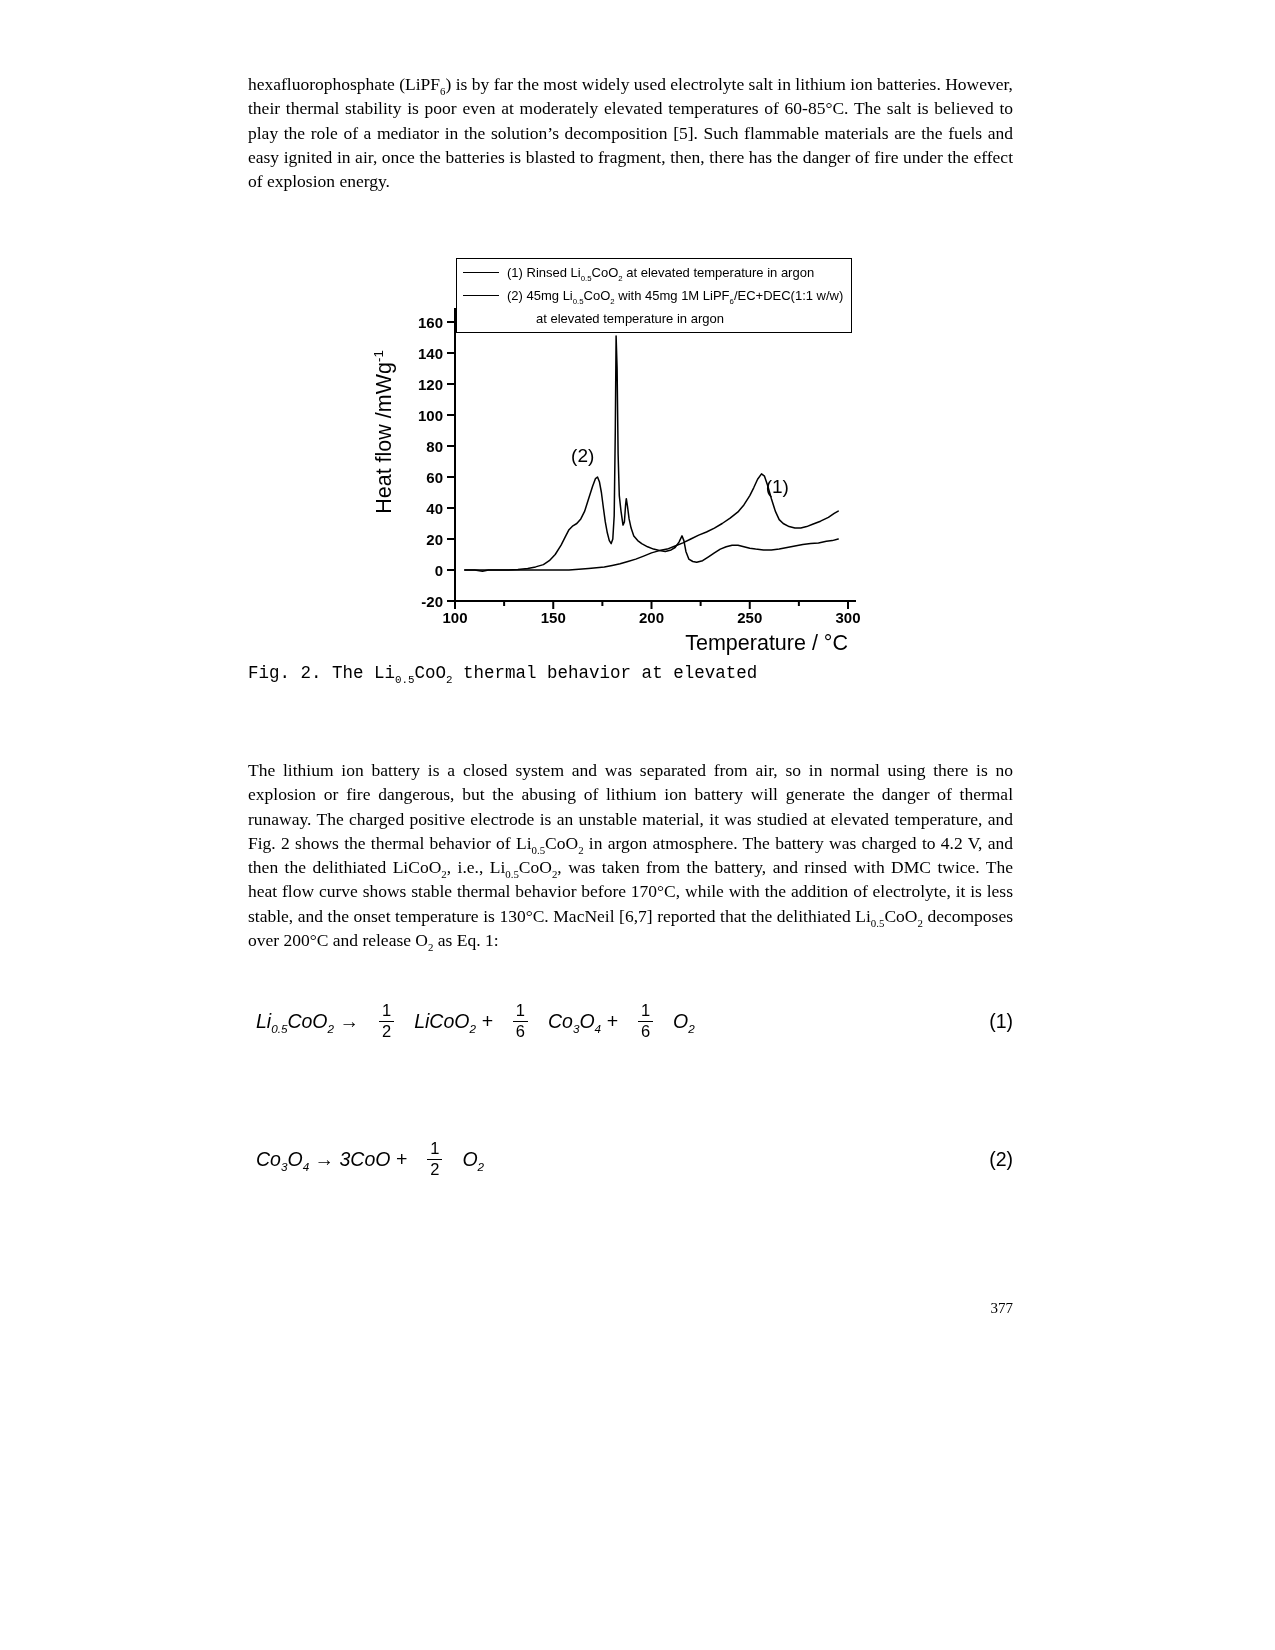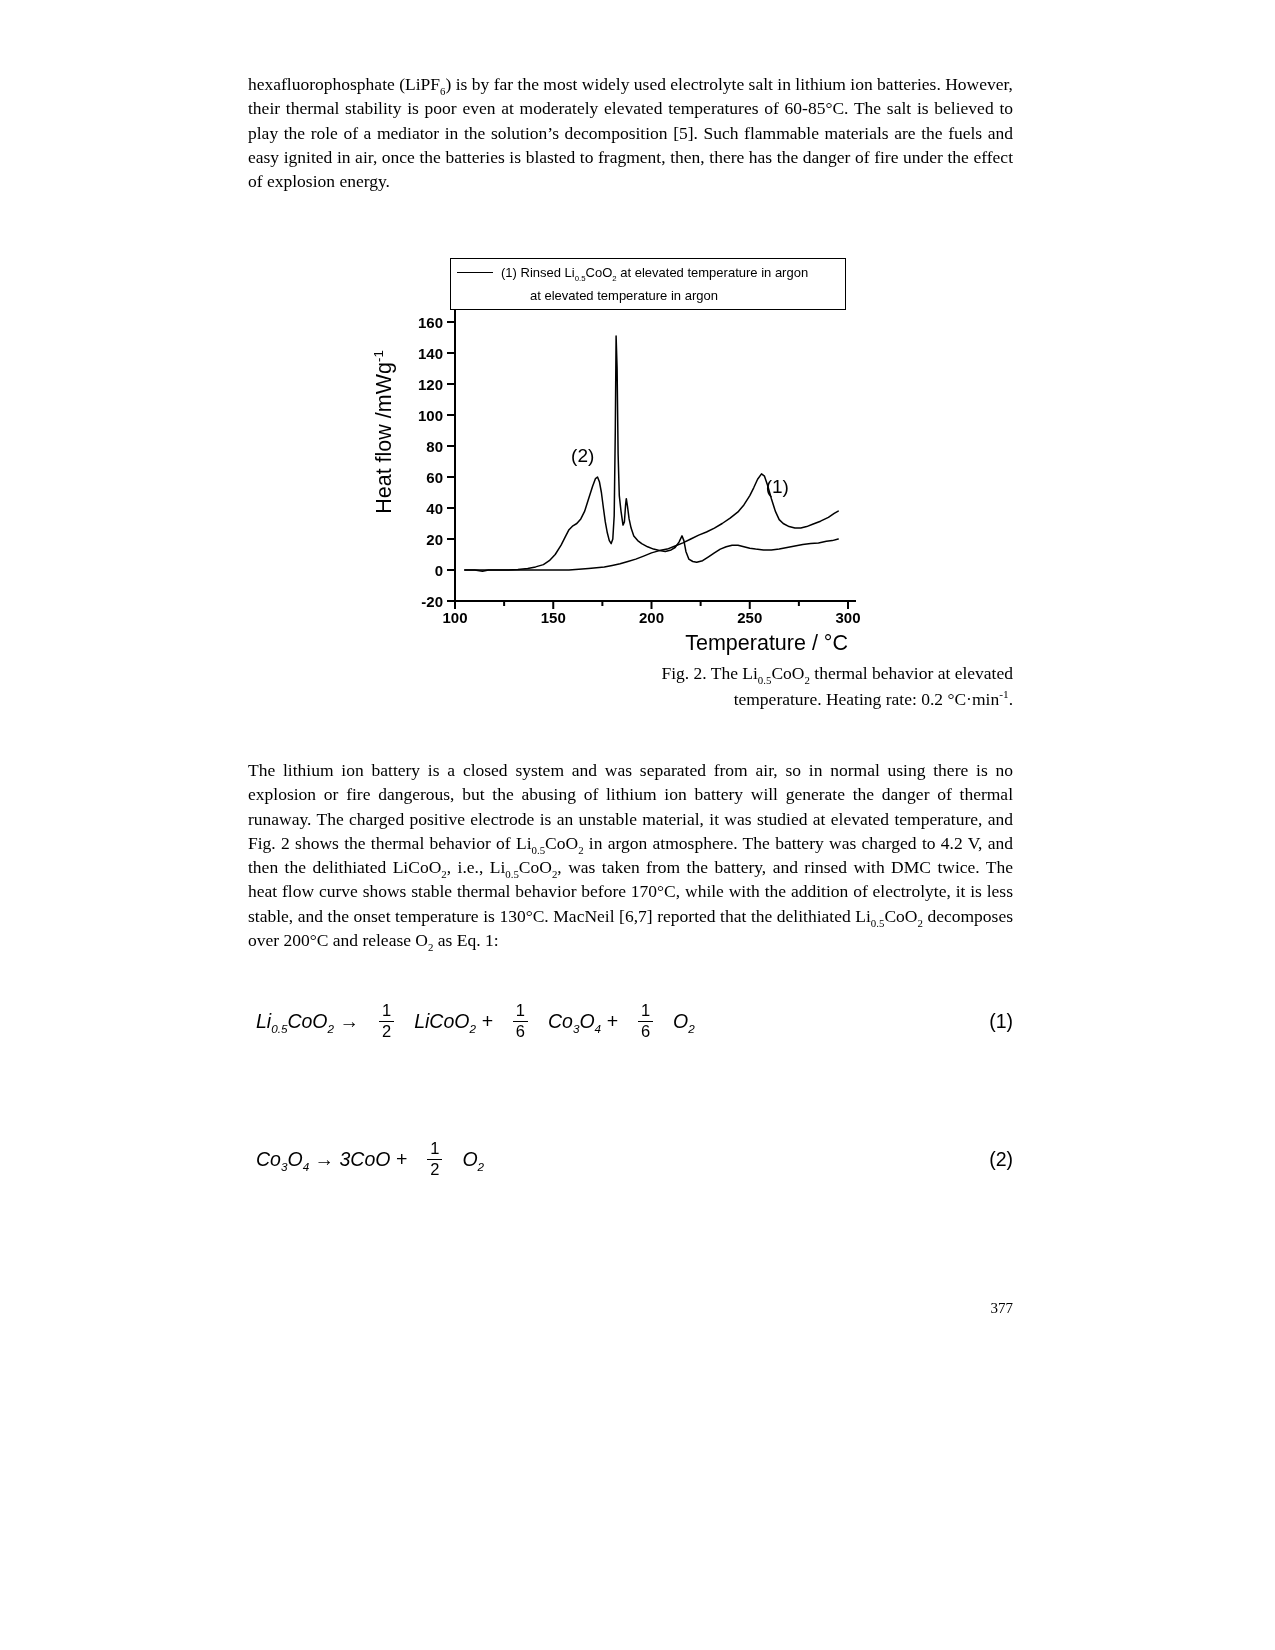--- a/index.html
+++ b/index.html
@@ -11,30 +11,30 @@
   .body-text sup,.caption sup{font-size:0.65em;line-height:0;}
 
   
   .chart{position:absolute;left:350px;top:245px;width:520px;height:420px;
          font-family:"Liberation Sans",sans-serif;}
   .chart svg{position:absolute;left:0;top:0;}
   .y-title{position:absolute;left:34px;top:187px;transform:translate(-50%,-50%) rotate(-90deg);
            font-size:21.5px;white-space:nowrap;}
   .y-title sup{font-size:0.62em;}
   .x-title{position:absolute;left:105px;top:386px;width:393px;text-align:right;font-size:21.5px;}
-  .legend{position:absolute;left:100px;top:13px;width:394px;border:1.5px solid #000;
+  .legend{position:absolute;left:106px;top:13px;width:394px;border:1.5px solid #000;
           background:#fff;padding:2px 0;font-size:13px;line-height:23px;}
   .legend sub{font-size:0.6em;line-height:0;}
   .legend-row{display:flex;align-items:center;padding-left:6px;white-space:nowrap;}
   .legend-row.cont{padding-left:79px;}
   .legend-sample{width:36px;height:0;border-top:1.5px solid #000;margin-right:8px;flex:none;}
 
   
-  .caption{position:absolute;left:248px;top:660px;width:765px;text-align:right;
-           font-size:17.5px;line-height:26px;}
+  .caption{position:absolute;left:248px;top:660px;width:765px;text-align:left;
+           font-size:17.5px;line-height:26px;font-family:Liberation Mono, monospace;}
 
   
   .equation{position:absolute;left:248px;width:765px;height:66px;display:flex;align-items:center;
             gap:20px;padding-left:8px;box-sizing:border-box;
             font-style:italic;font-size:19.5px;font-family:Liberation Sans, sans-serif;}
   .equation sub{font-size:0.6em;line-height:0;}
   .frac{display:inline-flex;flex-direction:column;align-items:center;font-style:normal;
         font-size:16.5px;line-height:1.05;}
   .frac .den{border-top:1.3px solid #000;padding:1px 3px 0 3px;margin-top:1px;}
   .frac .num{padding:0 3px;}
@@ -92,29 +92,32 @@
         <text x="232.725" y="216.5" text-anchor="middle" fill="#000000" font-size="19" font-family="Liberation Sans, sans-serif">(2)</text>
         <text x="427.26" y="247.5" text-anchor="middle" fill="#000000" font-size="19" font-family="Liberation Sans, sans-serif">(1)</text>
       </svg>
     <div class="y-title">Heat flow /mWg<sup>-1</sup></div>
     <div class="x-title">Temperature / °C</div>
     <div class="legend">
       <div class="legend-row">
         <span class="legend-sample"></span>
         <span class="legend-text">(1) Rinsed Li<sub>0.5</sub>CoO<sub>2</sub> at elevated temperature in argon</span>
       </div>
+      <div class="legend-row">
+        <span class="legend-sample"></span>
+        <span class="legend-text">(2) 45mg Li<sub>0.5</sub>CoO<sub>2</sub> with 45mg 1M LiPF<sub>6</sub>/EC+DEC(1:1 w/w)</span>
+      </div>
       <div class="legend-row cont">
         <span class="legend-text">at elevated temperature in argon</span>
       </div>
     </div>
   </div>
 
   <div class="caption">
     <div>Fig. 2. The Li<sub>0.5</sub>CoO<sub>2</sub> thermal behavior at elevated</div>
-    <div>temperature. Heating rate: 0.2 °C·min<sup>-1</sup>.</div>
   </div>
 
   <p class="body-text" style="top:758px">The lithium ion battery is a closed system and was separated from air, so in normal using there is no explosion or fire dangerous, but the abusing of lithium ion battery will generate the danger of thermal runaway. The charged positive electrode is an unstable material, it was studied at elevated temperature, and Fig. 2 shows the thermal behavior of Li<sub>0.5</sub>CoO<sub>2</sub> in argon atmosphere. The battery was charged to 4.2 V, and then the delithiated LiCoO<sub>2</sub>, i.e., Li<sub>0.5</sub>CoO<sub>2</sub>, was taken from the battery, and rinsed with DMC twice. The heat flow curve shows stable thermal behavior before 170°C, while with the addition of electrolyte, it is less stable, and the onset temperature is 130°C. MacNeil [6,7] reported that the delithiated Li<sub>0.5</sub>CoO<sub>2</sub> decomposes over 200°C and release O<sub>2</sub> as Eq. 1:</p>
 
   <div class="equation" style="top:988px">
     <span class="eq-part">Li<sub>0.5</sub>CoO<sub>2</sub> →</span>
     <span class="frac">
       <span class="num">1</span>
       <span class="den">2</span>
     </span>

